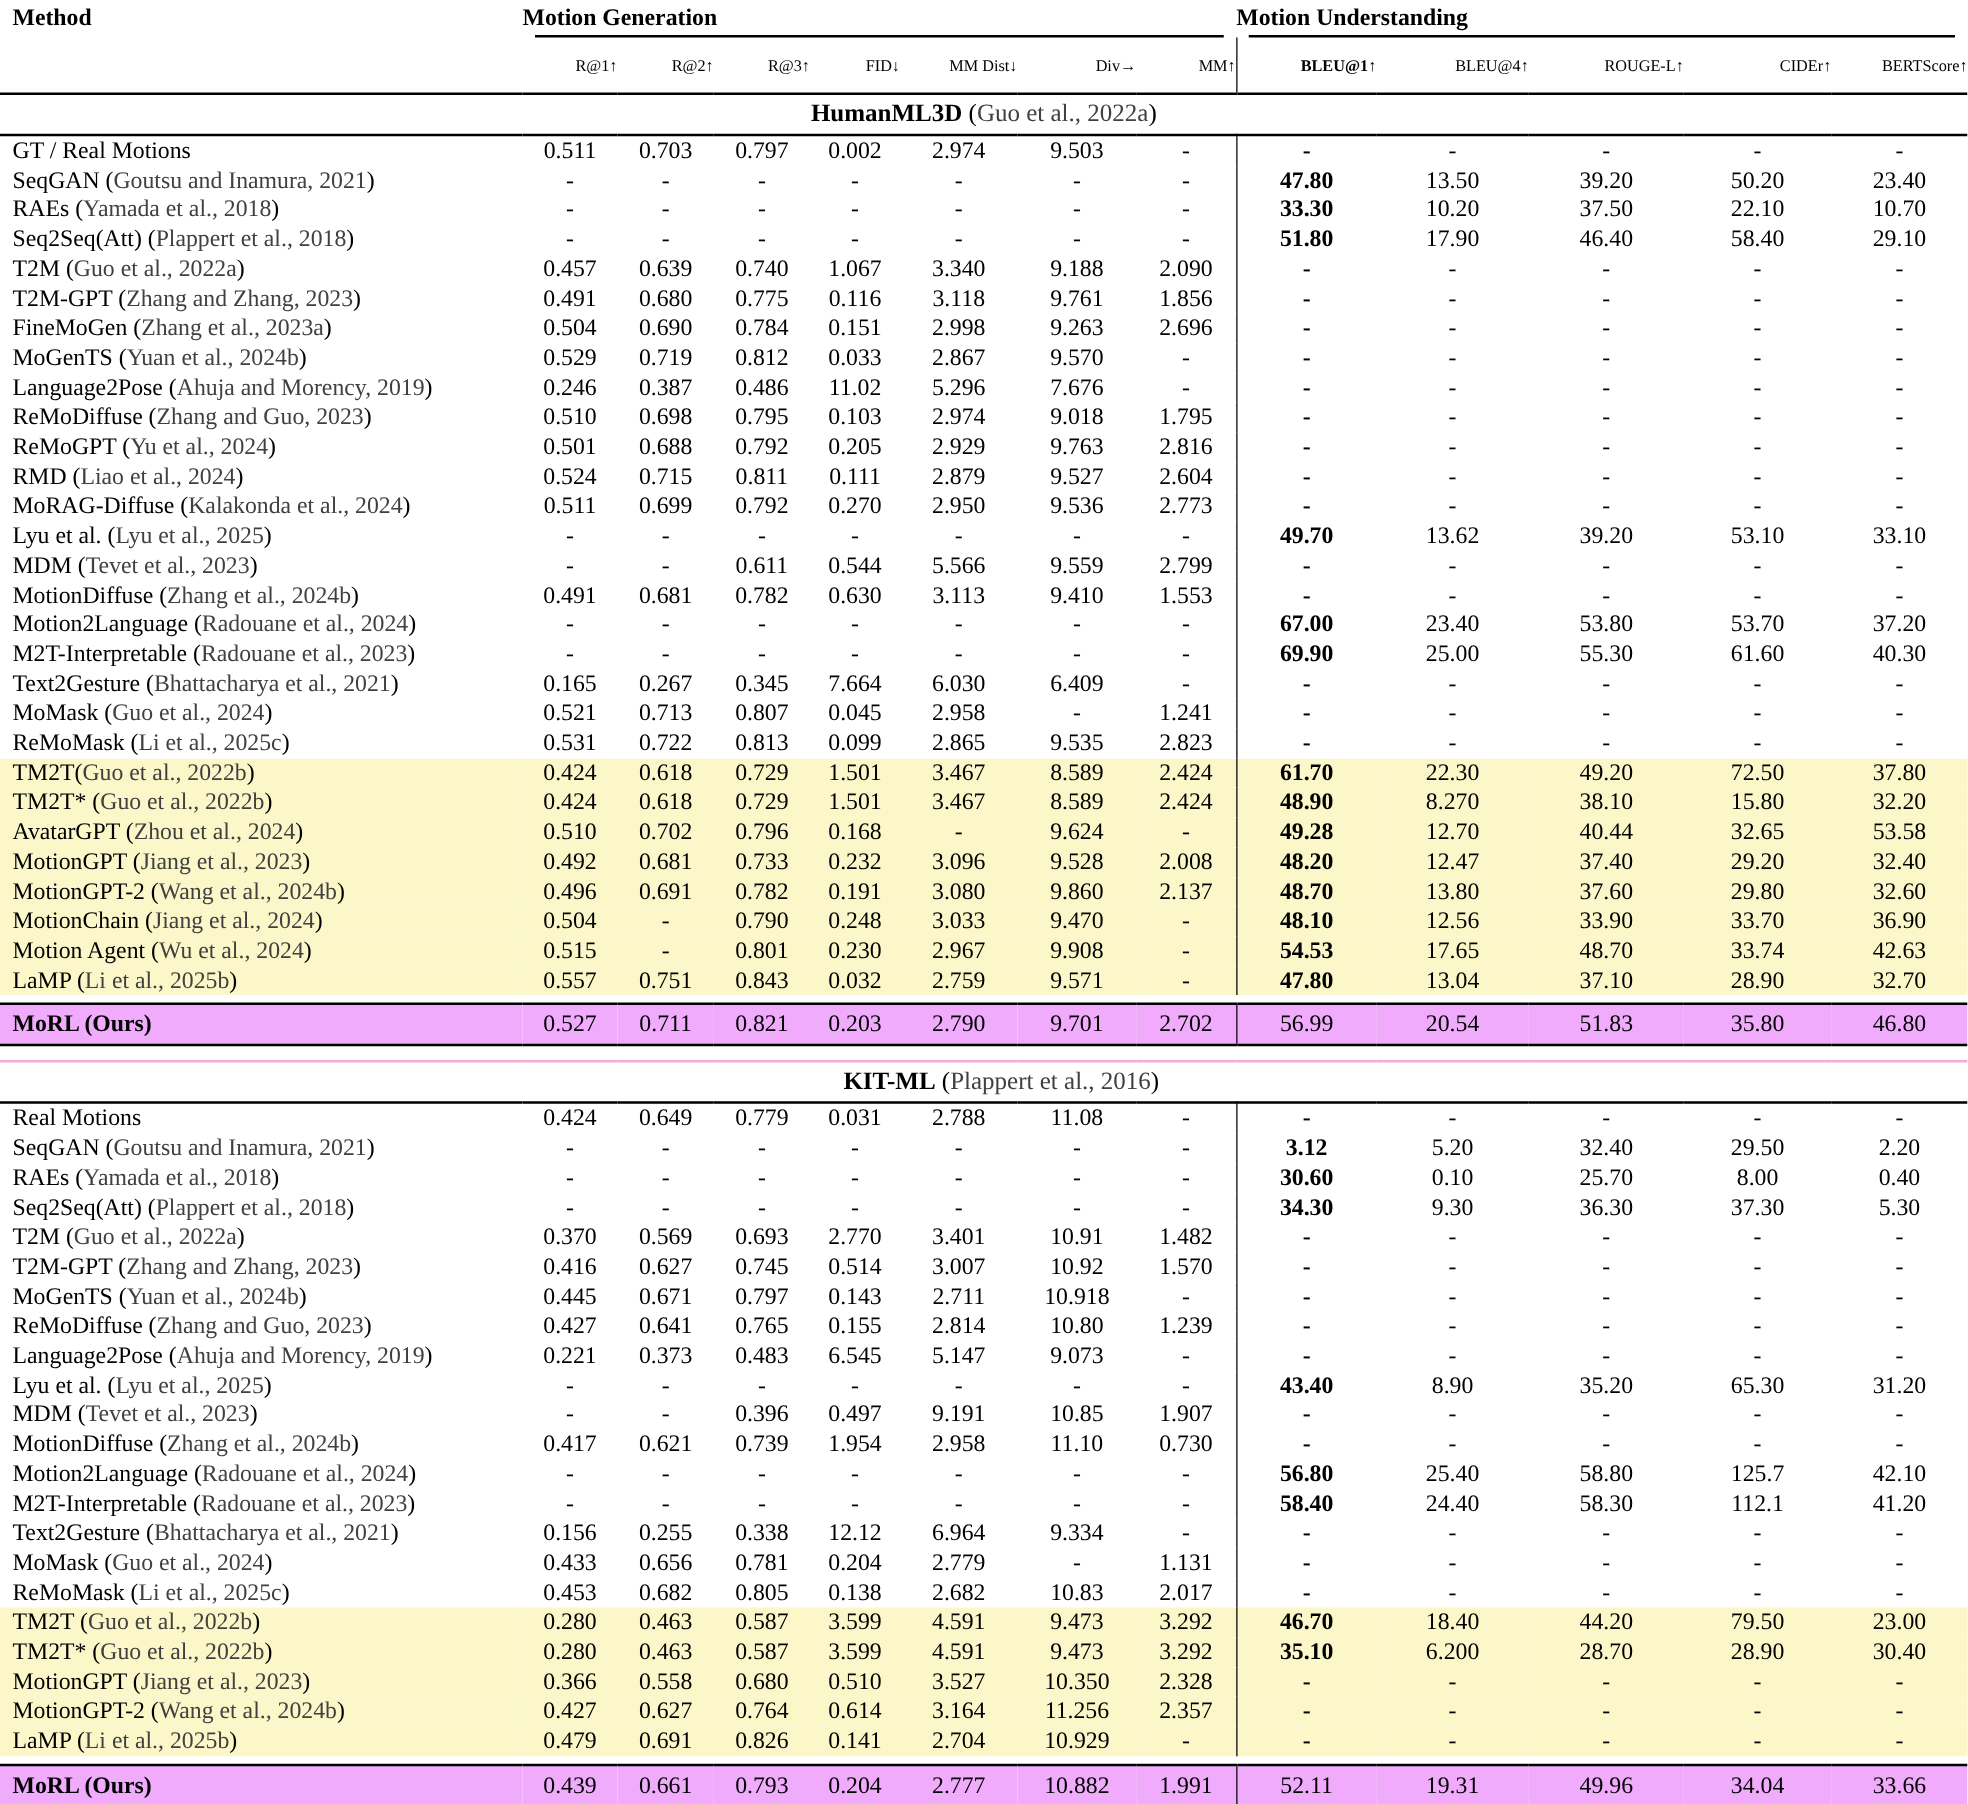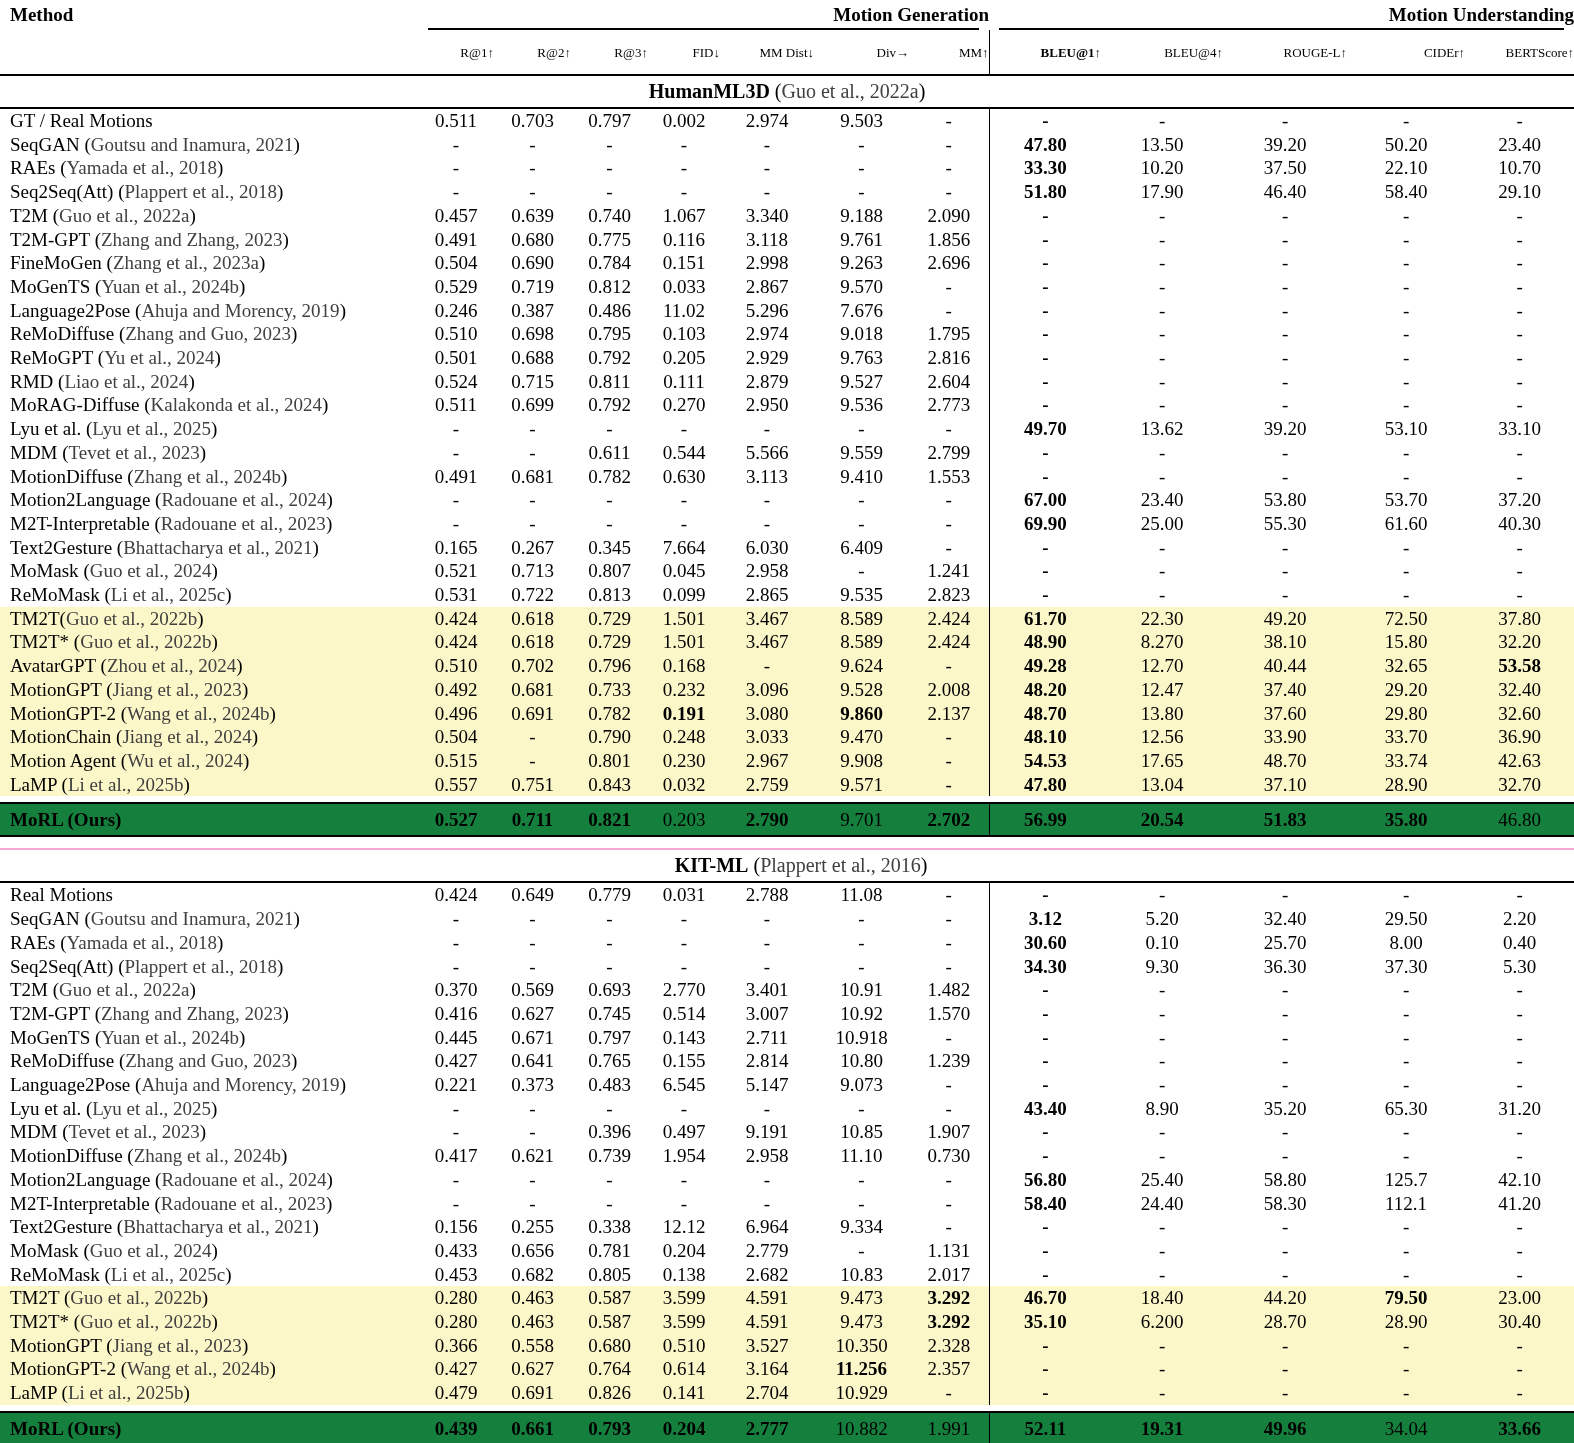--- a/index.html
+++ b/index.html
@@ -3,37 +3,37 @@
 <meta charset="utf-8">
 <style>
   html,body{margin:0;padding:0;background:#fff;}
   body{font-family:"Liberation Serif","DejaVu Serif",serif;color:#000;}
   .page{width:1574px;}
   table{border-collapse:collapse;table-layout:fixed;width:1574px;}
   th,td{padding:0;white-space:nowrap;font-weight:normal;}
   
   .group-row th{font-weight:bold;font-size:19px;line-height:30px;vertical-align:top;}
   .method-h{text-align:left;padding-left:10px;}
-  .group-h{position:relative;text-align:right;}
+  .group-h{position:relative;text-align:left;}
   .group-h::after{content:"";position:absolute;left:10px;right:10px;bottom:0;border-bottom:2px solid #000;}
   .cols-row th{font-size:13px;line-height:28px;padding:9px 0 7px 0;text-align:right;border-bottom:2px solid #000;}
   
   .section-row td{text-align:center;font-size:20px;line-height:31px;border-bottom:2px solid #000;}
   .section-row .ds-name{font-weight:bold;}
   .topline td{border-top:2px solid #f9a8d4;padding-left:28px;}
   
   .data td{font-size:19px;line-height:23.7px;}
   .method{text-align:left;padding-left:10px;}
   .val{text-align:center;}
   .divl{border-left:1.5px solid #000;font-weight:bold;}
   .hl td{background:#fcf7c8;}
-  .b{font-weight:bold;margin-top:26px;}
+  .b{font-weight:normal;margin-top:26px;}
   .cite{color:#404040;}
   
-  .ours td{background:#15803d;border-top:2px solid #000;border-bottom:2px solid #000;
+  .ours td{background:#f0abfc;border-top:2px solid #000;border-bottom:2px solid #000;
            font-size:19px;line-height:31px;}
   .ours .method{font-weight:bold;}
   
   .spacer td{height:6px;line-height:0;font-size:0;}
   .gap10 td{height:11px;line-height:0;font-size:0;}
 </style>
 </head>
 <body>
 
 <div class="page">

